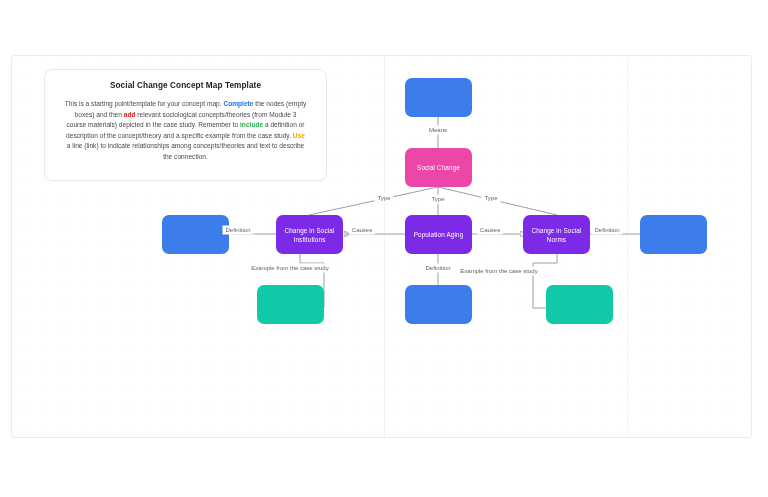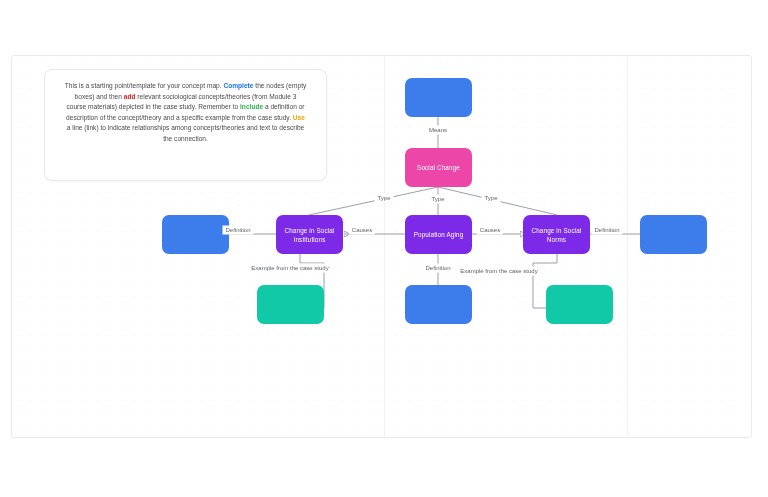--- a/index.html
+++ b/index.html
@@ -158,20 +158,21 @@
       <line x1="460" y1="178" x2="509" y2="178" marker-end="url(#arrow-r)"></line>
 
       <path d="M288,198 L288,207 L312,207 L312,252"></path>
 
       <line x1="426" y1="198" x2="426" y2="229"></line>
 
       <path d="M545,198 L545,207 L521,207 L521,252 L534,252"></path>
     </svg>
 
     <div id="info-card">
+      <div id="info-title">Social Change Concept Map Template</div>
       <div id="info-body"><span>This is a starting point/template for your concept map. </span><span class="kw-complete">Complete</span><span> the nodes (empty boxes) and then </span><span class="kw-add">add</span><span> relevant sociological concepts/theories (from Module 3 course materials) depicted in the case study. Remember to  </span><span class="kw-include">include</span><span> a definition or description of the concept/theory and a specific example from the case study. </span><span class="kw-use">Use</span><span> a line (link) to indicate relationships among concepts/theories and text to describe the connection.</span></div>
     </div>
 
     <div id="node-layer">
         <div class="node blue" style="left: 393px; top: 22px; width: 67px; height: 39px;">
           <span></span>
         </div>
         <div class="node pink" style="left: 393px; top: 92px; width: 67px; height: 39px;">
           <span>Social Change</span>
         </div>

